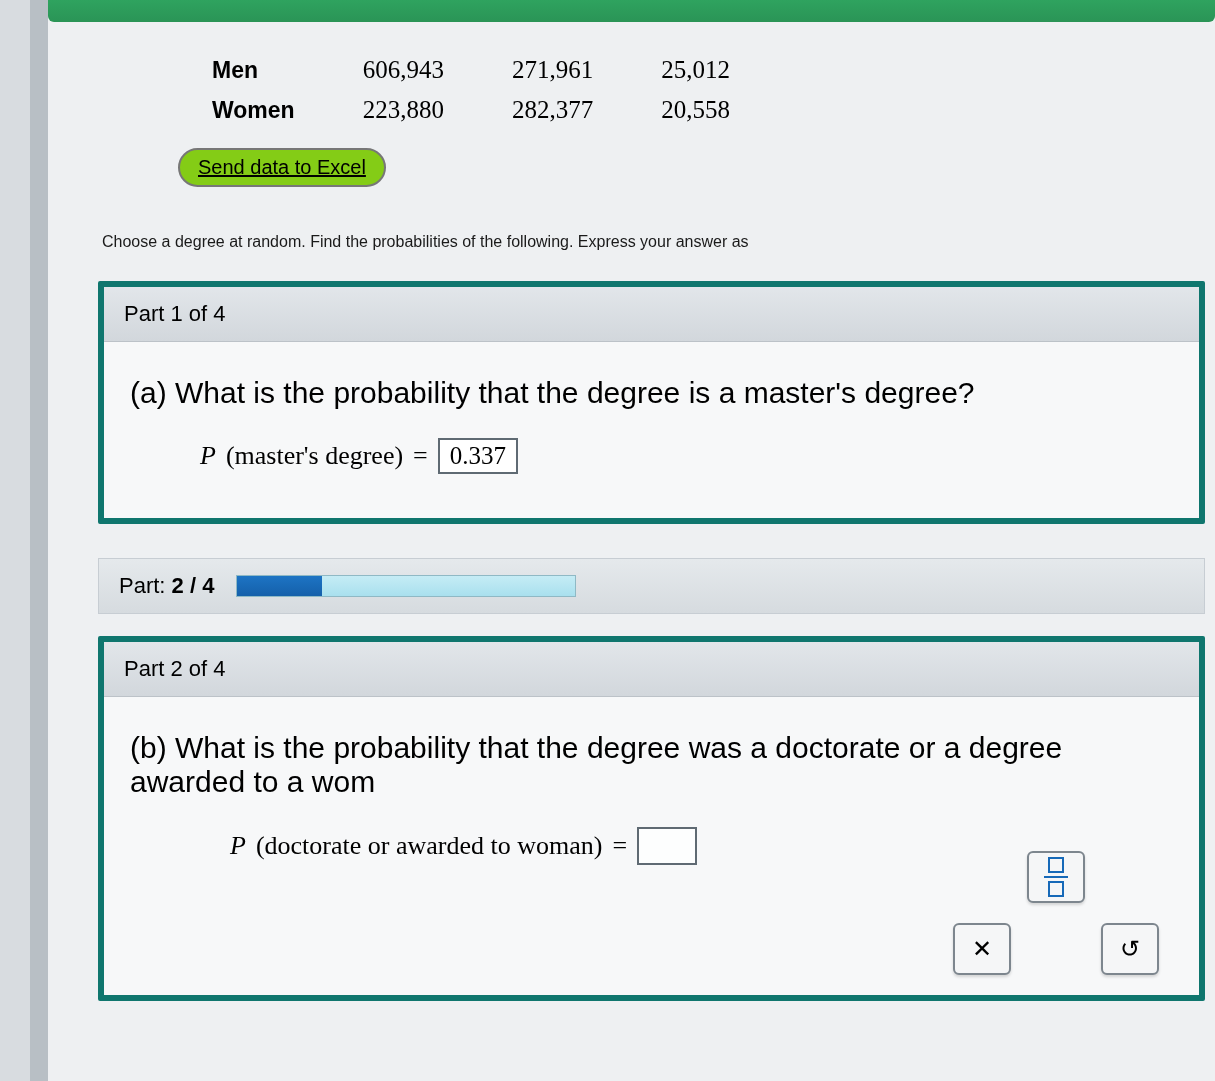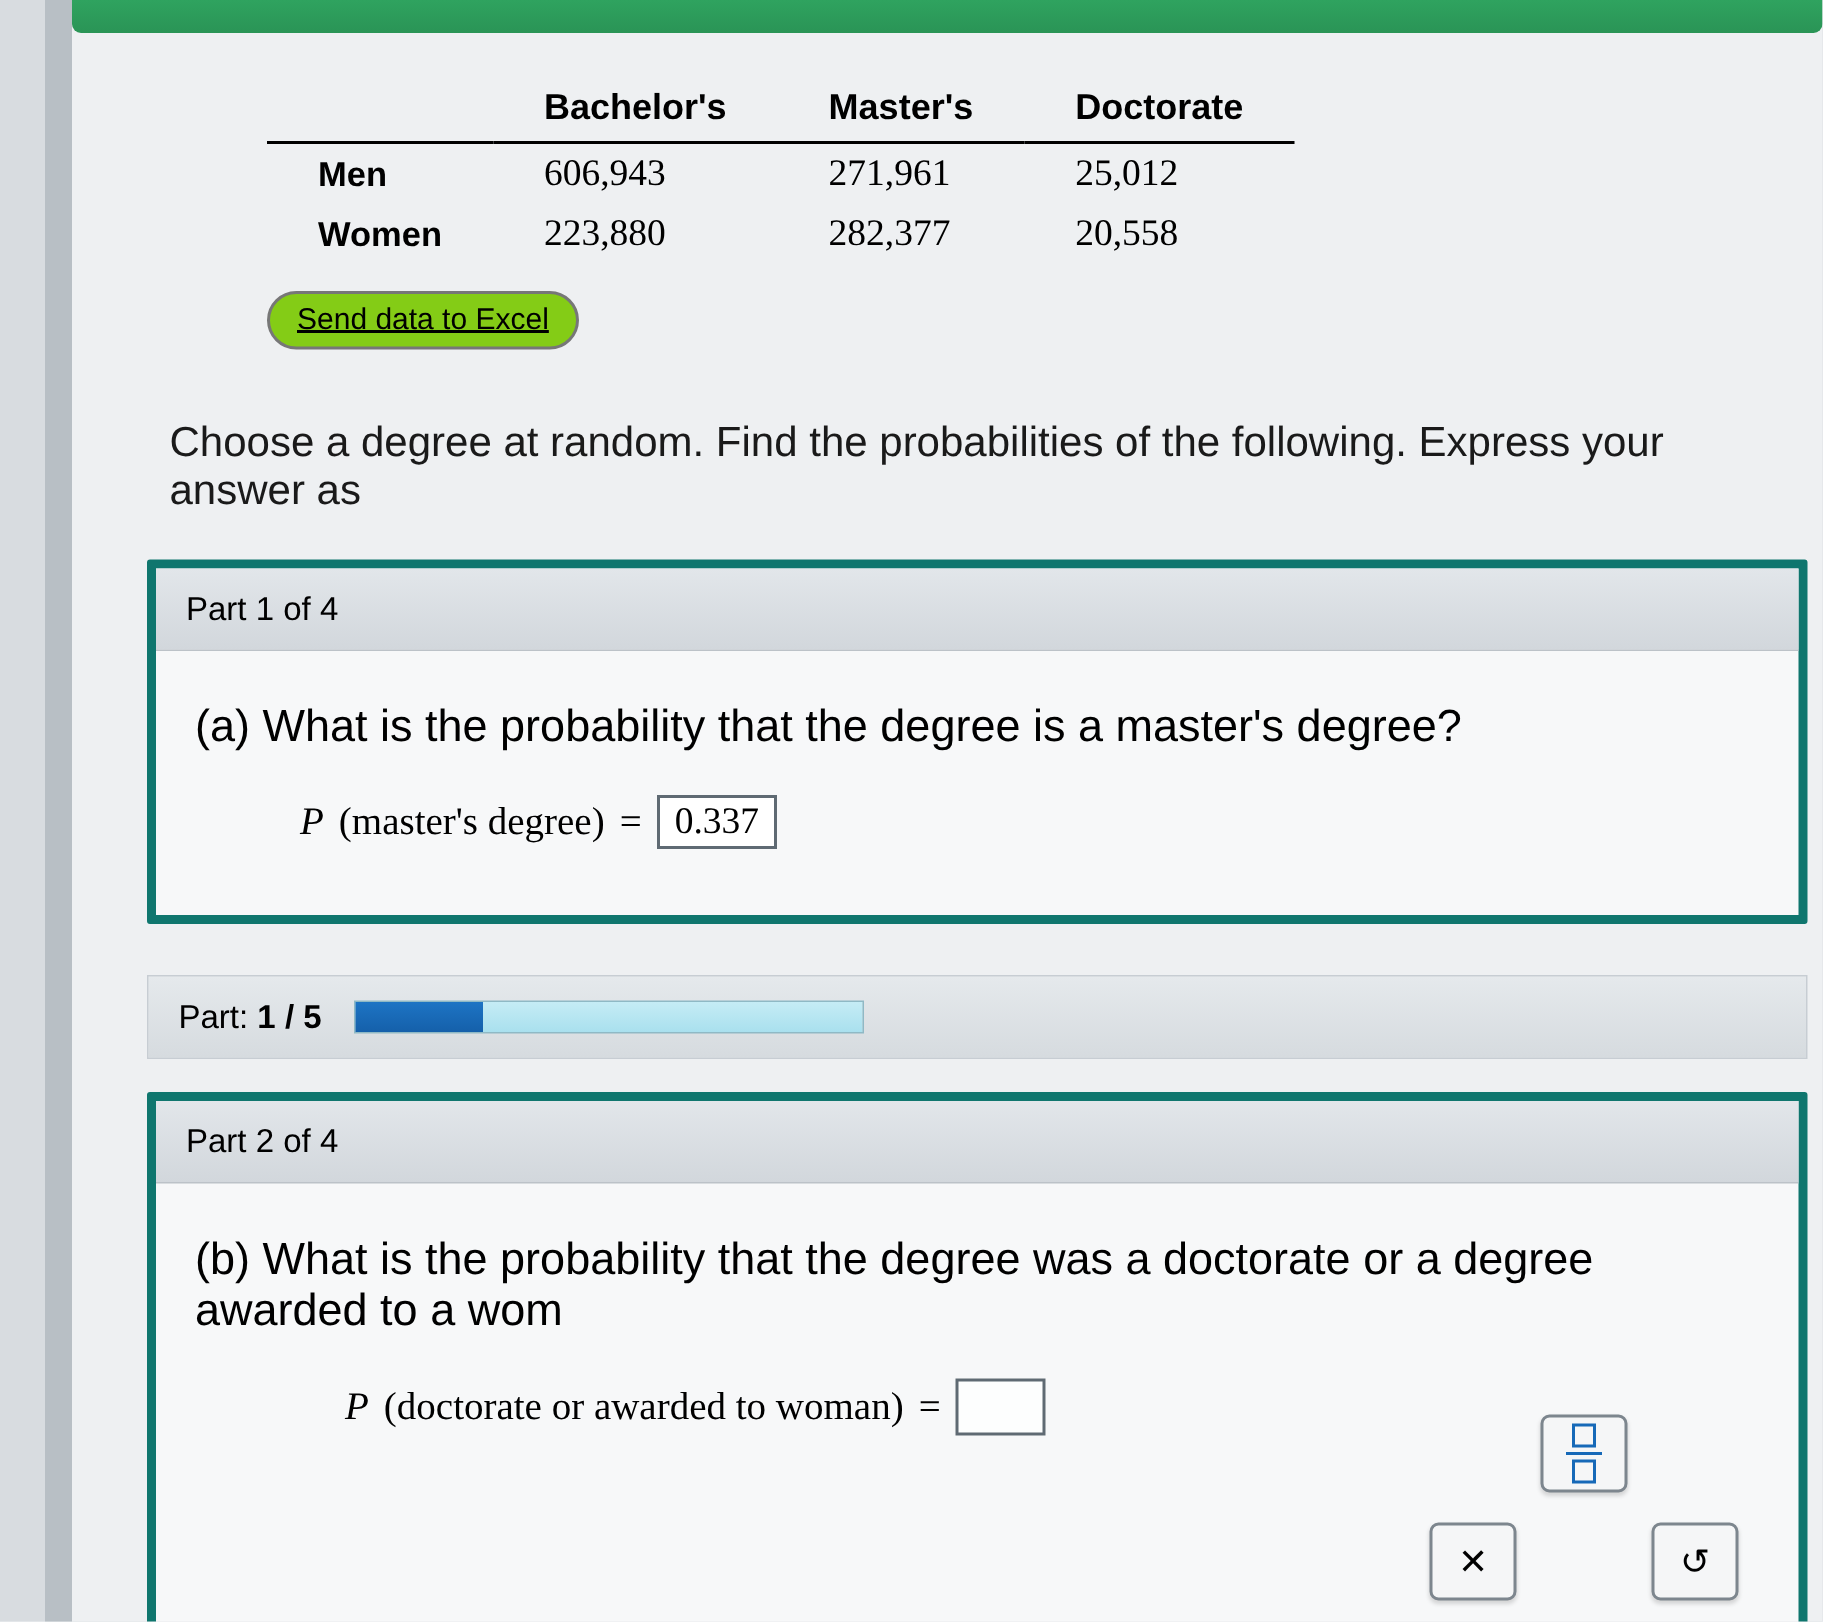--- a/index.html
+++ b/index.html
@@ -53,22 +53,22 @@
     display: inline-block;
     padding: 6px 18px;
     border: 2px solid #777;
     border-radius: 22px;
     font-size: 20px;
     background: #84cc16;
     cursor: pointer;
     text-decoration: underline;
   }
   .instruction {
-    margin: 46px 0 30px 15px;
-    font-size: 28px;
+    margin: 46px 0 30px 4px;
+    font-size: 16px;
     color: #1a1a1a;
   }
   .part-block {
     border: 6px solid #0f766e;
     background: #f7f8f9;
     margin-bottom: 34px;
     padding: 0 0 34px 0;
     border-radius: 2px;
   }
   .part-header {
@@ -155,26 +155,20 @@
 </style>
 </head>
 <body>
 
 <div class="frame">
   <div class="topbar"></div>
   <div class="content">
 
     <table class="data-table">
       <tbody>
-          <tr>
-        <th></th>
-        <th>Bachelor's</th>
-        <th>Master's</th>
-        <th>Doctorate</th>
-      </tr>
       <tr>
         <td class="row-label">Men</td>
         <td>606,943</td>
         <td>271,961</td>
         <td>25,012</td>
       </tr>
       <tr>
         <td class="row-label">Women</td>
         <td>223,880</td>
         <td>282,377</td>
@@ -197,21 +191,21 @@
           <span class="upright">(master's degree)</span>
           <span class="upright">=</span>
           <span class="ans-box">0.337</span>
         </div>
       </div>
     </div>
 
     
     <div class="progress-block">
       <div class="progress-label">
-        <span>Part: </span><b>1 / 5</b>
+        <span>Part: </span><b>2 / 4</b>
       </div>
       <div class="progress-bar">
         <div class="progress-fill"></div>
       </div>
     </div>
 
     
     <div class="part-block" style="position:relative; padding-bottom:120px;">
       <div class="part-header">Part 2 of 4</div>
       <div class="q-body">

